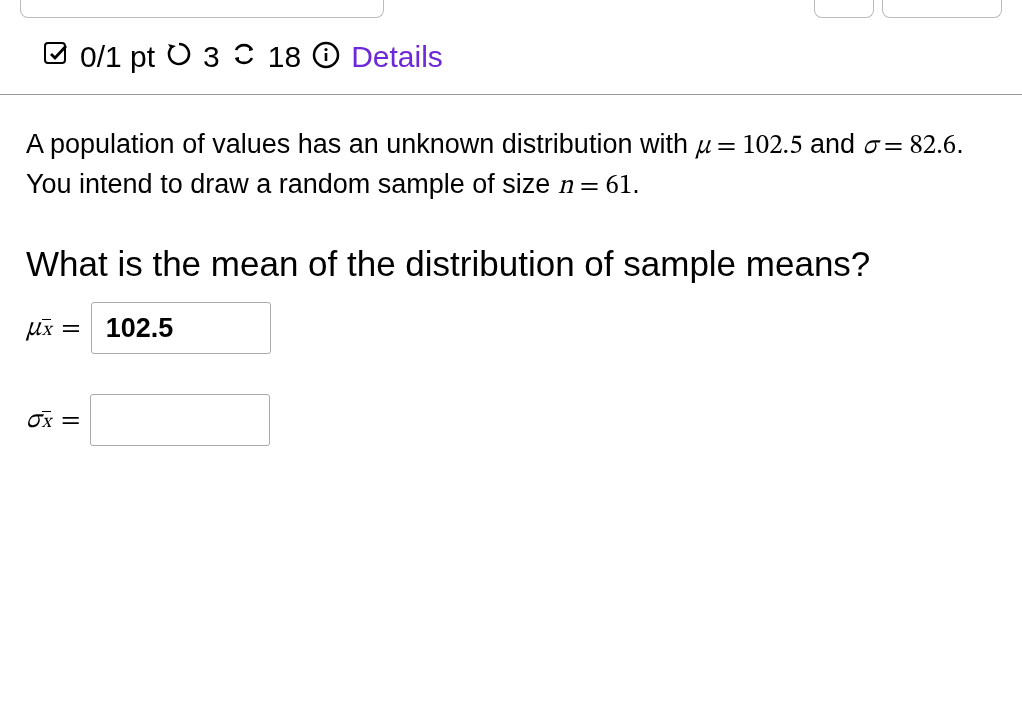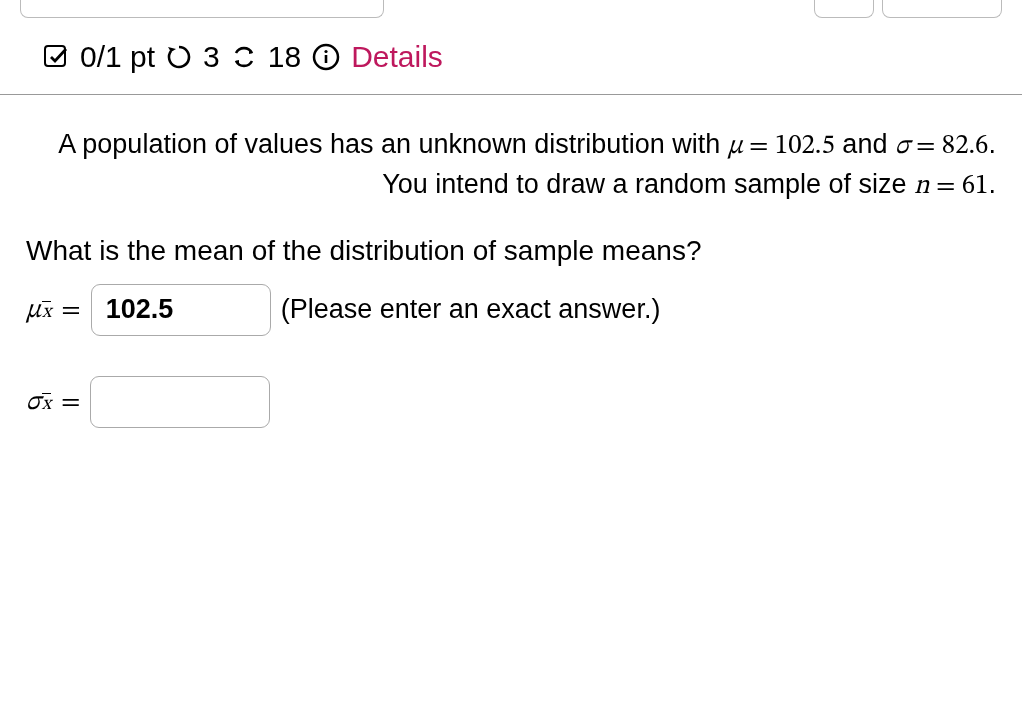--- a/index.html
+++ b/index.html
@@ -35,65 +35,64 @@
       gap: 8px;
     }
     .stub-small {
       width: 60px;
     }
     .stub-med {
       width: 120px;
     }
     .header-row {
       display: flex;
-      align-items: center;
+      align-items: flex-start;
       padding: 22px 38px 20px 42px;
       border-bottom: 1.5px solid #999;
       gap: 10px;
       font-size: 30px;
     }
     .header-row .icon {
       display: inline-flex;
       align-items: center;
       justify-content: center;
     }
     .score {
       font-weight: 500;
     }
     .content {
       padding: 30px 26px 0 26px;
     }
     .prompt-text {
       line-height: 1.45;
-      margin-bottom: 26px;
-      font-size: 27px;
-      text-align: right;
+      margin-bottom: 34px;
+      font-size: 27px;
     }
     .math-var {
       font-family: "Cambria Math", "STIX Two Math", "Latin Modern Math", "Times New Roman", serif;
       font-style: italic;
     }
     .math-eq {
       font-family: "Cambria Math", "STIX Two Math", "Latin Modern Math", "Times New Roman", serif;
     }
     .sub-question {
       margin-bottom: 12px;
-      font-size: 28px;
+      font-size: 35px;
       line-height: 1.45;
     }
     .answer-row {
       display: flex;
       align-items: center;
       gap: 10px;
       font-size: 27px;
       margin-bottom: 40px;
     }
     .input-box {
       border: 1.5px solid #aaa;
-      border-radius: 9px;
+      border-radius: 3px;
       padding: 8px 14px;
       width: 180px;
       height: 52px;
       font-size: 27px;
       font-weight: 700;
       font-family: inherit;
       outline: none;
     }
     .hint {
       font-size: 27px;
@@ -114,21 +113,21 @@
     .xbar::before {
       content: "";
       position: absolute;
       top: 0.05em;
       left: 0.02em;
       right: 0.02em;
       height: 1.2px;
       background: #000;
     }
     .details-link {
-      color: #be185d;
+      color: #6d28d9;
       cursor: pointer;
     }
     svg {
       stroke: #000;
       stroke-width: 2;
       fill: none;
     }
     .info-circle {
       stroke-width: 2.5;
     }
@@ -186,21 +185,20 @@
 
   <p class="sub-question">What is the mean of the distribution of sample means?</p>
 
   <div class="answer-row">
     <span class="subscript-label">
       <span>μ</span>
         <span class="xbar">x</span>
     </span>
     <span class="math-eq"> = </span>
     <input type="text" class="input-box" value="102.5" style="">
-    <span class="hint">(Please enter an exact answer.)</span>
   </div>
 
 
   <div class="answer-row" style="margin-bottom:10px;">
     <span class="subscript-label">
       <span>σ</span>
         <span class="xbar">x</span>
     </span>
     <span class="math-eq"> = </span>
     <input type="text" class="input-box" value="" style="">

